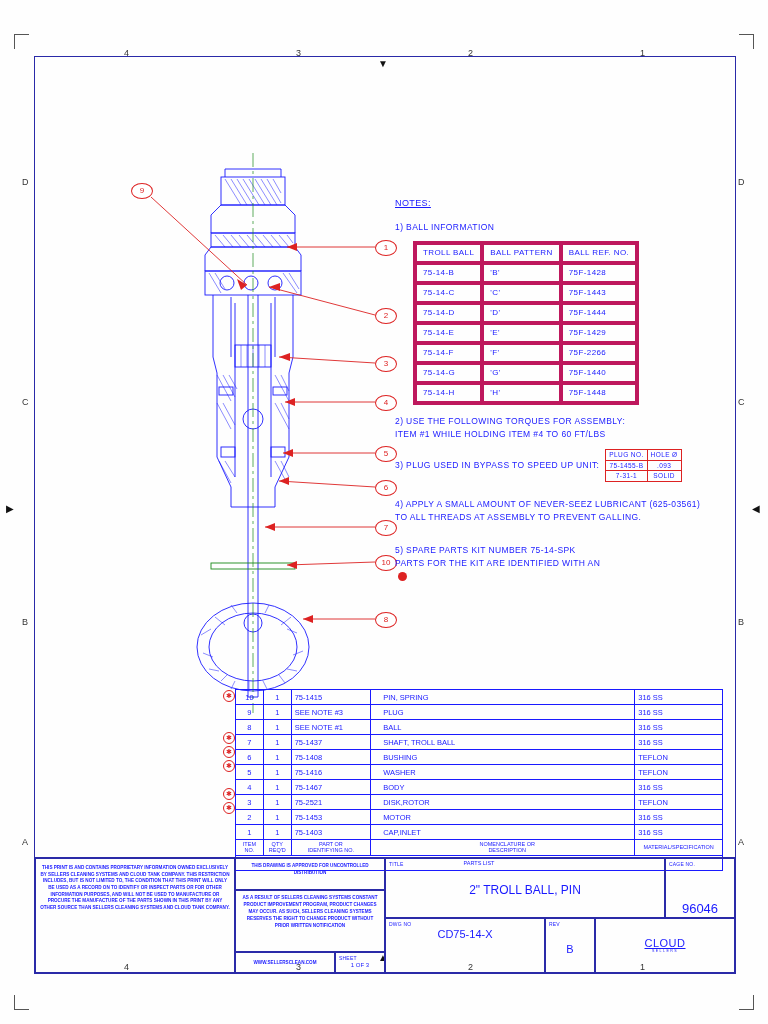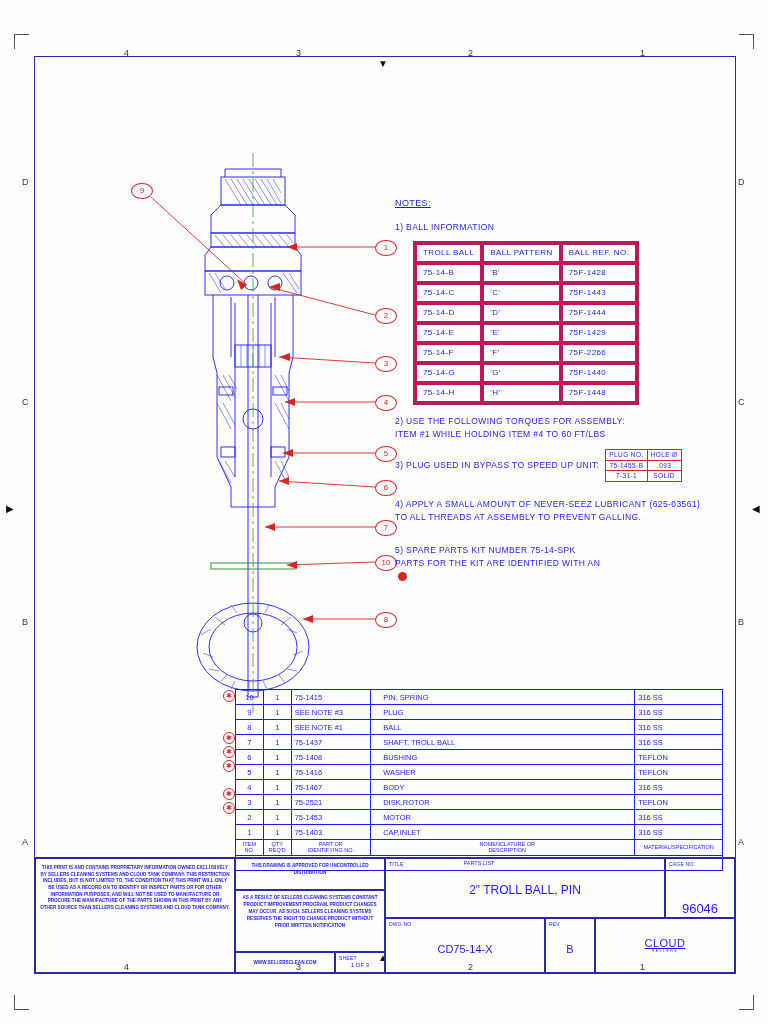--- a/index.html
+++ b/index.html
@@ -410,21 +410,21 @@
           <div class="ttl" style="margin-top:12px;">2" TROLL BALL, PIN</div>
         </div>
 
         <div class="tb-cell" style="left:630px;top:0;width:70px;height:60px;">
           <div class="tb-lbl">CAGE NO.</div>
           <div class="cage" style="margin-top:42px;">96046</div>
         </div>
 
         <div class="tb-cell" style="left:350px;top:60px;width:160px;height:55px;">
           <div class="tb-lbl">DWG NO</div>
-          <div class="dwgno" style="margin-top:24px;">CD75-14-X</div>
+          <div class="dwgno" style="margin-top:9px;">CD75-14-X</div>
         </div>
 
         <div class="tb-cell" style="left:510px;top:60px;width:50px;height:55px;">
           <div class="tb-lbl">REV</div>
           <div class="rev" style="margin-top:24px;">B</div>
         </div>
 
         <div class="tb-cell" style="left:560px;top:60px;width:140px;height:55px;">
           <div class="cloud" style="margin-top:18px;">CLOUD</div>
           <div class="cloudsub">SELLERS</div>

